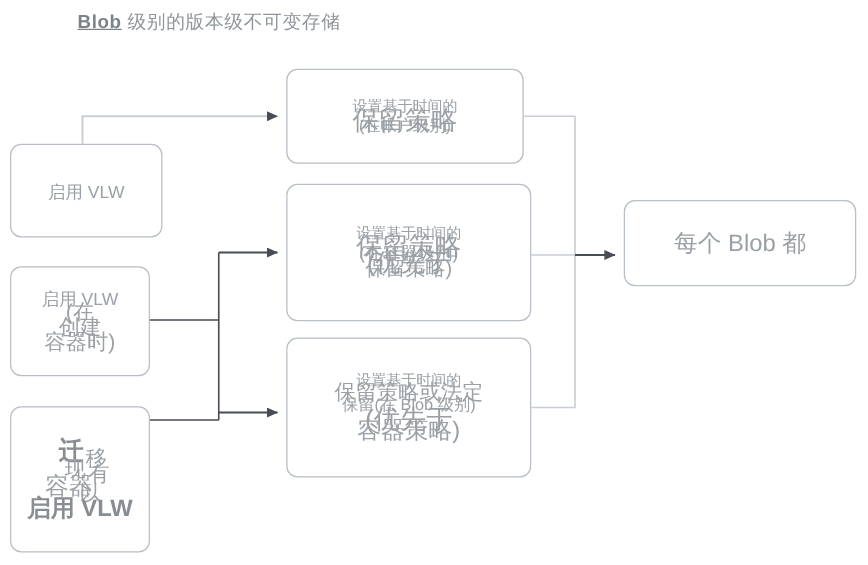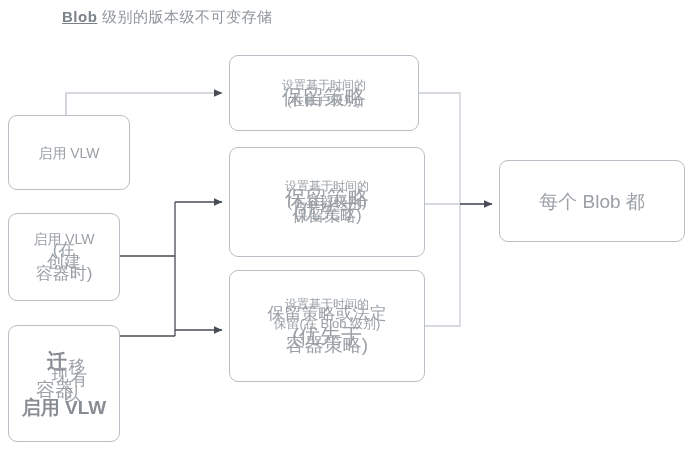--- a/index.html
+++ b/index.html
@@ -59,21 +59,21 @@
   #node-enable-vlw-account { left: 8px;  top: 115px; width: 122px; height: 75px; }
   #node-enable-vlw-container { left: 8px; top: 213px; width: 112px; height: 88px; }
   #node-migrate-existing   { left: 8px;  top: 325px; width: 112px; height: 117px; }
 
   
   #node-retention-account   { left: 229px; top: 55px;  width: 190px; height: 76px; }
   #node-retention-container { left: 229px; top: 147px; width: 196px; height: 110px; }
   #node-retention-blob      { left: 229px; top: 270px; width: 196px; height: 112px; }
 
   
-  #node-every-blob { left: 499px; top: 160px; width: 186px; height: 82px; }
+  #node-every-blob { left: 499px; top: 160px; width: 186px; height: 69px; }
   .s12 { font-size: 12px; }
   .s13 { font-size: 13px; }
   .s14 { font-size: 14px; }
   .s15 { font-size: 15px; }
   .s16 { font-size: 16px; }
   .s17 { font-size: 17px; }
   .s19 { font-size: 19px; }
   .s20 { font-size: 20px; }
   .s21 { font-size: 21px; }
   .tight { margin-top: -5px; }

